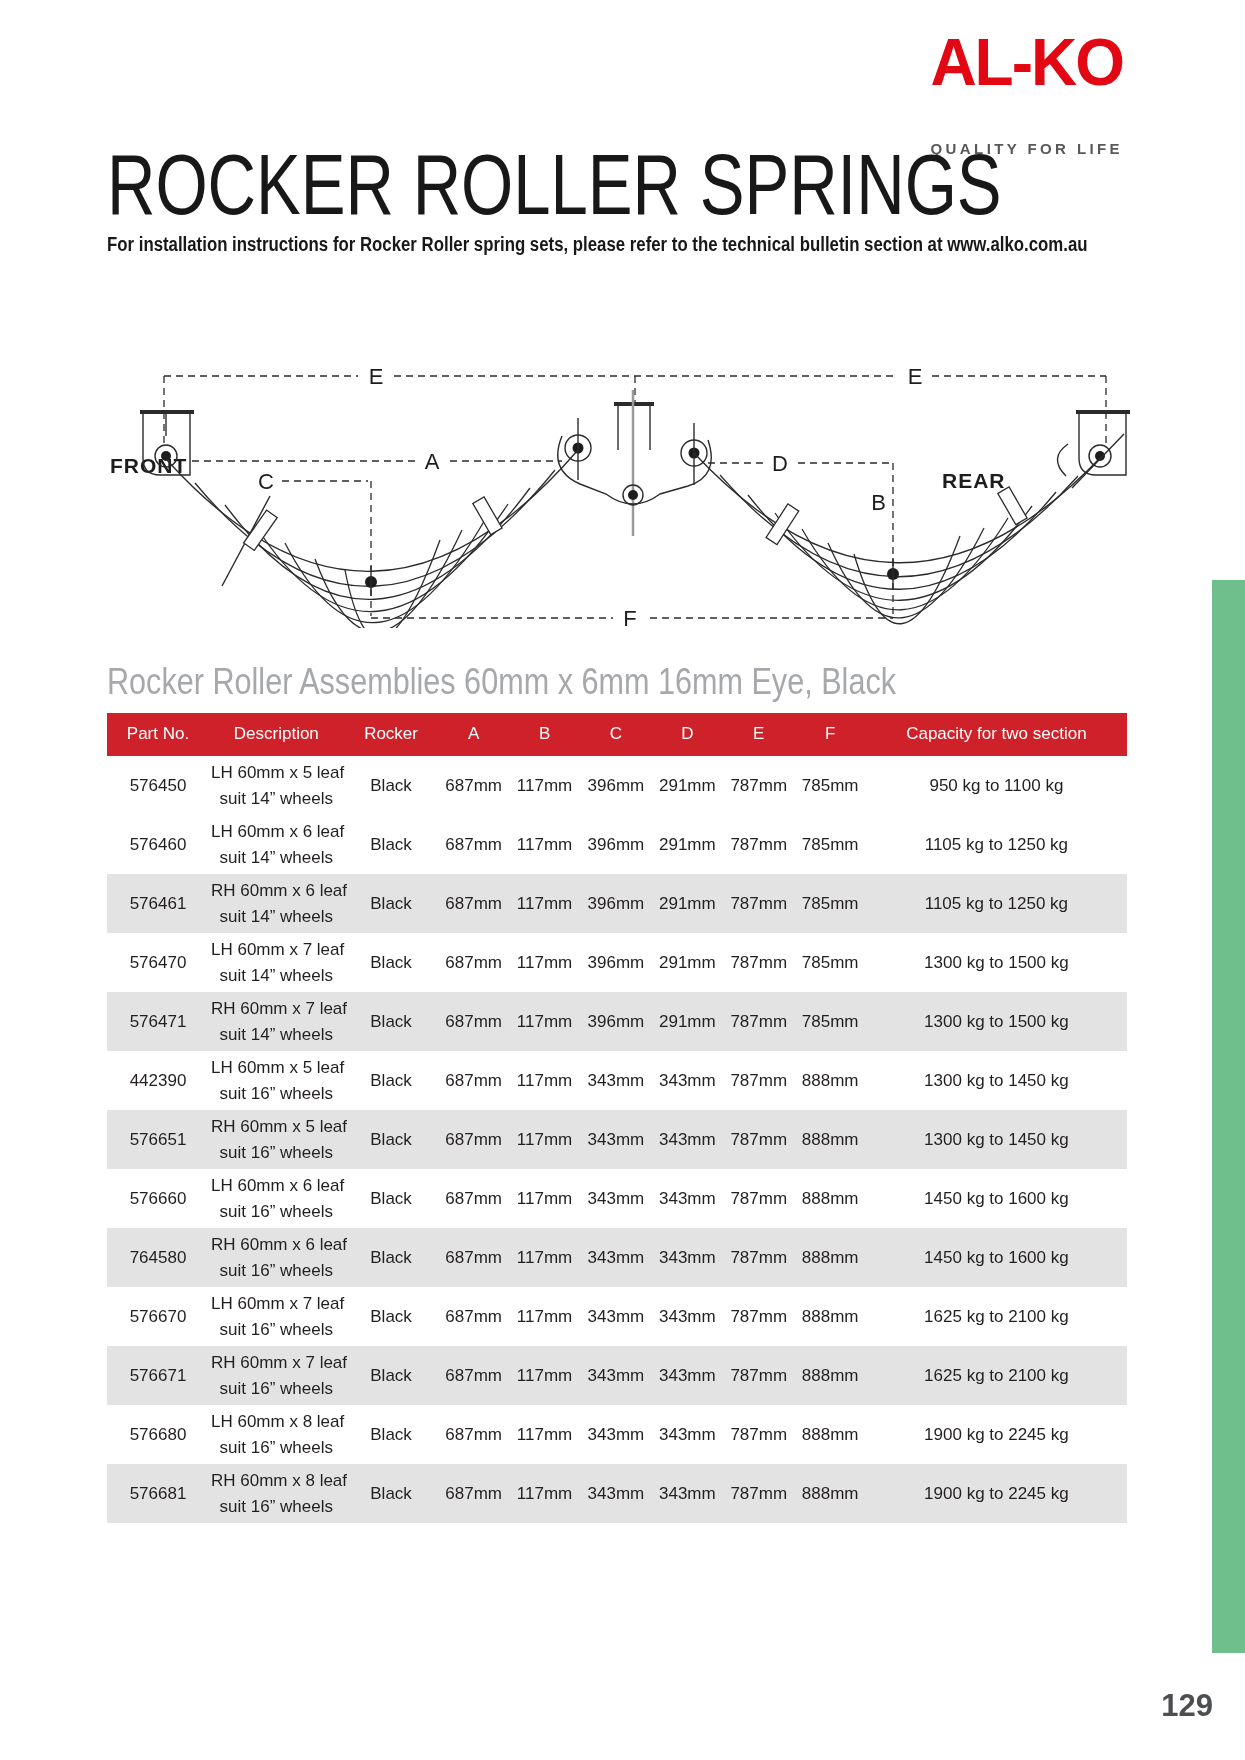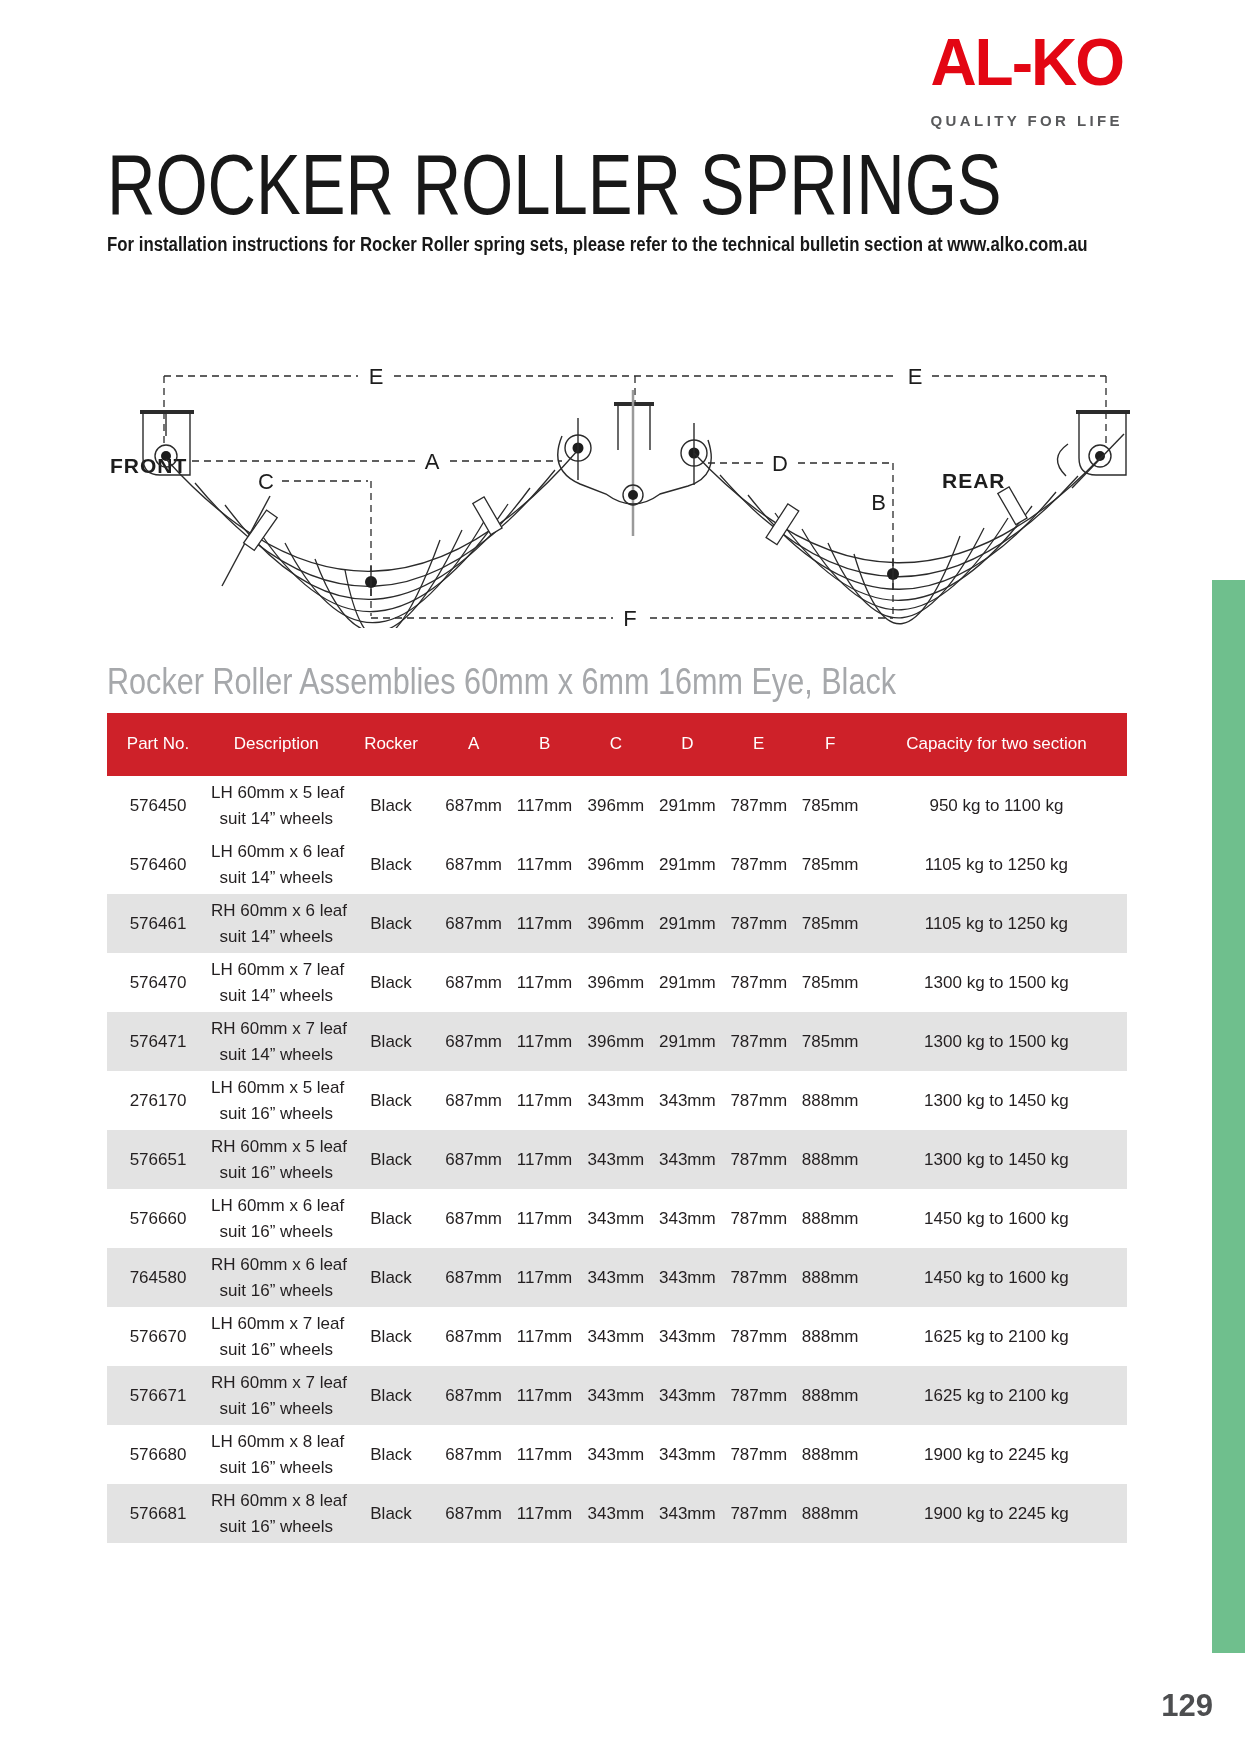--- a/index.html
+++ b/index.html
@@ -1,34 +1,34 @@
 <!DOCTYPE html>
 <html><head>
 <meta charset="utf-8">
 <style>
   html,body{margin:0;padding:0;background:#fff;}
   .page{
     position:relative;width:1245px;height:1760px;background:#ffffff;
     font-family:"Liberation Sans",sans-serif;color:#231f20;overflow:hidden;
   }
   
-  .logo-block{position:absolute;top:28px;right:122px;display:flex;flex-direction:column;align-items:flex-end;}
+  .logo-block{position:absolute;top:28px;right:122px;display:flex;flex-direction:column;align-items:flex-end;gap:28px;}
   .logo-text{font-size:64px;font-weight:bold;color:#e30613;letter-spacing:-2px;line-height:1;transform:scaleY(1.05);transform-origin:right top;}
   .logo-tagline{margin-top:20px;font-size:15px;font-weight:bold;color:#58595b;letter-spacing:3.4px;}
   
   .page-title{position:absolute;left:107px;top:141px;font-size:86px;line-height:1;font-weight:400;color:#181818;transform:scaleX(0.78);transform-origin:left top;white-space:nowrap;}
   .page-subtitle{position:absolute;left:107px;top:233px;font-size:20px;font-weight:bold;color:#181818;transform:scaleX(0.84);transform-origin:left top;white-space:nowrap;}
   .section-title{position:absolute;left:107px;top:664px;font-size:36px;line-height:1;font-weight:400;color:#a6a8ab;transform:scaleX(0.85);transform-origin:left top;white-space:nowrap;}
   
   .diagram{position:absolute;left:110px;top:298px;}
   
   .spec-table{position:absolute;left:107px;top:713px;width:1020px;border-collapse:collapse;table-layout:fixed;}
   .spec-table th{
     background:#ce2129;color:#ffffff;font-weight:400;font-size:17px;
-    height:63px;vertical-align:middle;text-align:center;padding:0 8px;line-height:1.2;
+    height:43px;vertical-align:middle;text-align:center;padding:0 8px;line-height:1.2;
   }
   .spec-table td{
     font-size:17px;color:#231f20;text-align:center;vertical-align:middle;
     height:59px;padding:0 2px;line-height:1.25;
   }
   .spec-table tr.alt td{background:#e3e3e3;}
   .desc-line{display:block;white-space:nowrap;line-height:26px;}
   
   .green-bar{position:absolute;left:1212px;top:580px;width:33px;height:1073px;background:#6fbf8d;}
   
@@ -250,21 +250,21 @@
           <td>Black</td>
           <td>687mm</td>
           <td>117mm</td>
           <td>396mm</td>
           <td>291mm</td>
           <td>787mm</td>
           <td>785mm</td>
           <td>1300 kg to 1500 kg</td>
         </tr>
         <tr>
-          <td>276170</td>
+          <td>442390</td>
           <td>
             <span class="desc-line">LH 60mm x 5 leaf</span>
             <span class="desc-line">suit 16” wheels</span>
           </td>
           <td>Black</td>
           <td>687mm</td>
           <td>117mm</td>
           <td>343mm</td>
           <td>343mm</td>
           <td>787mm</td>

